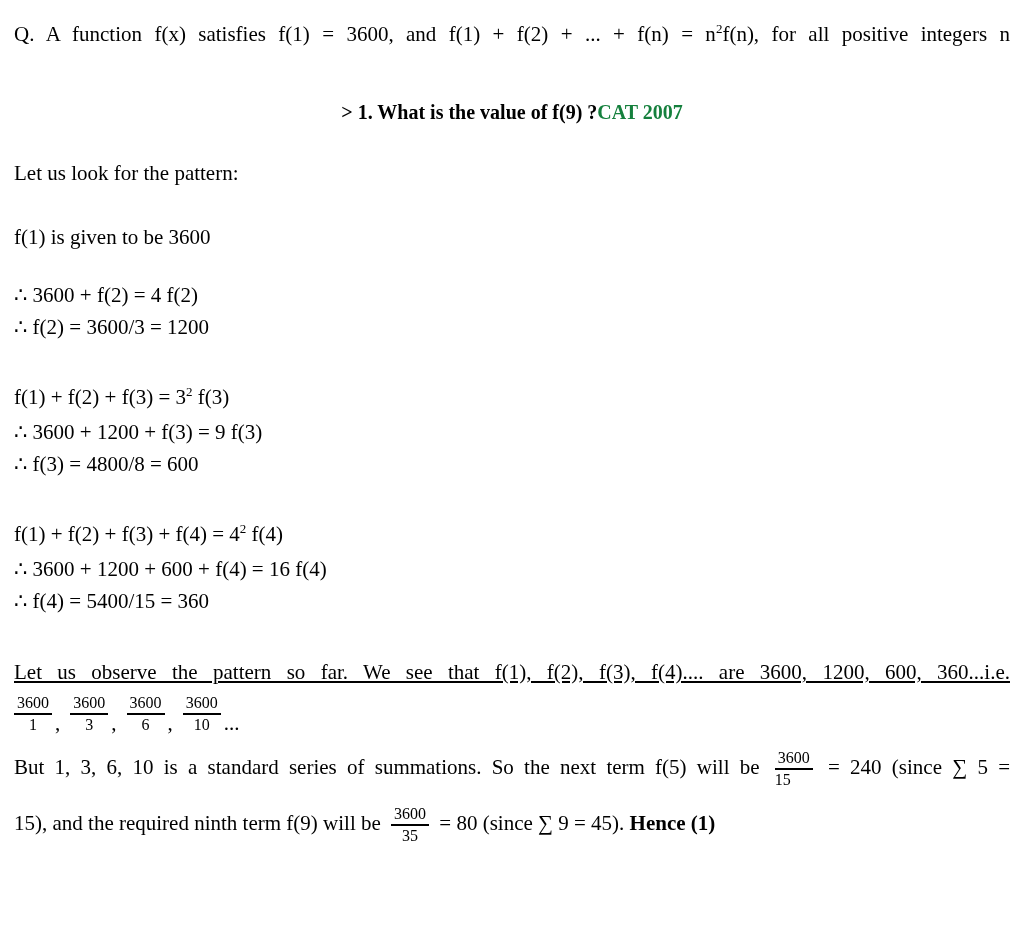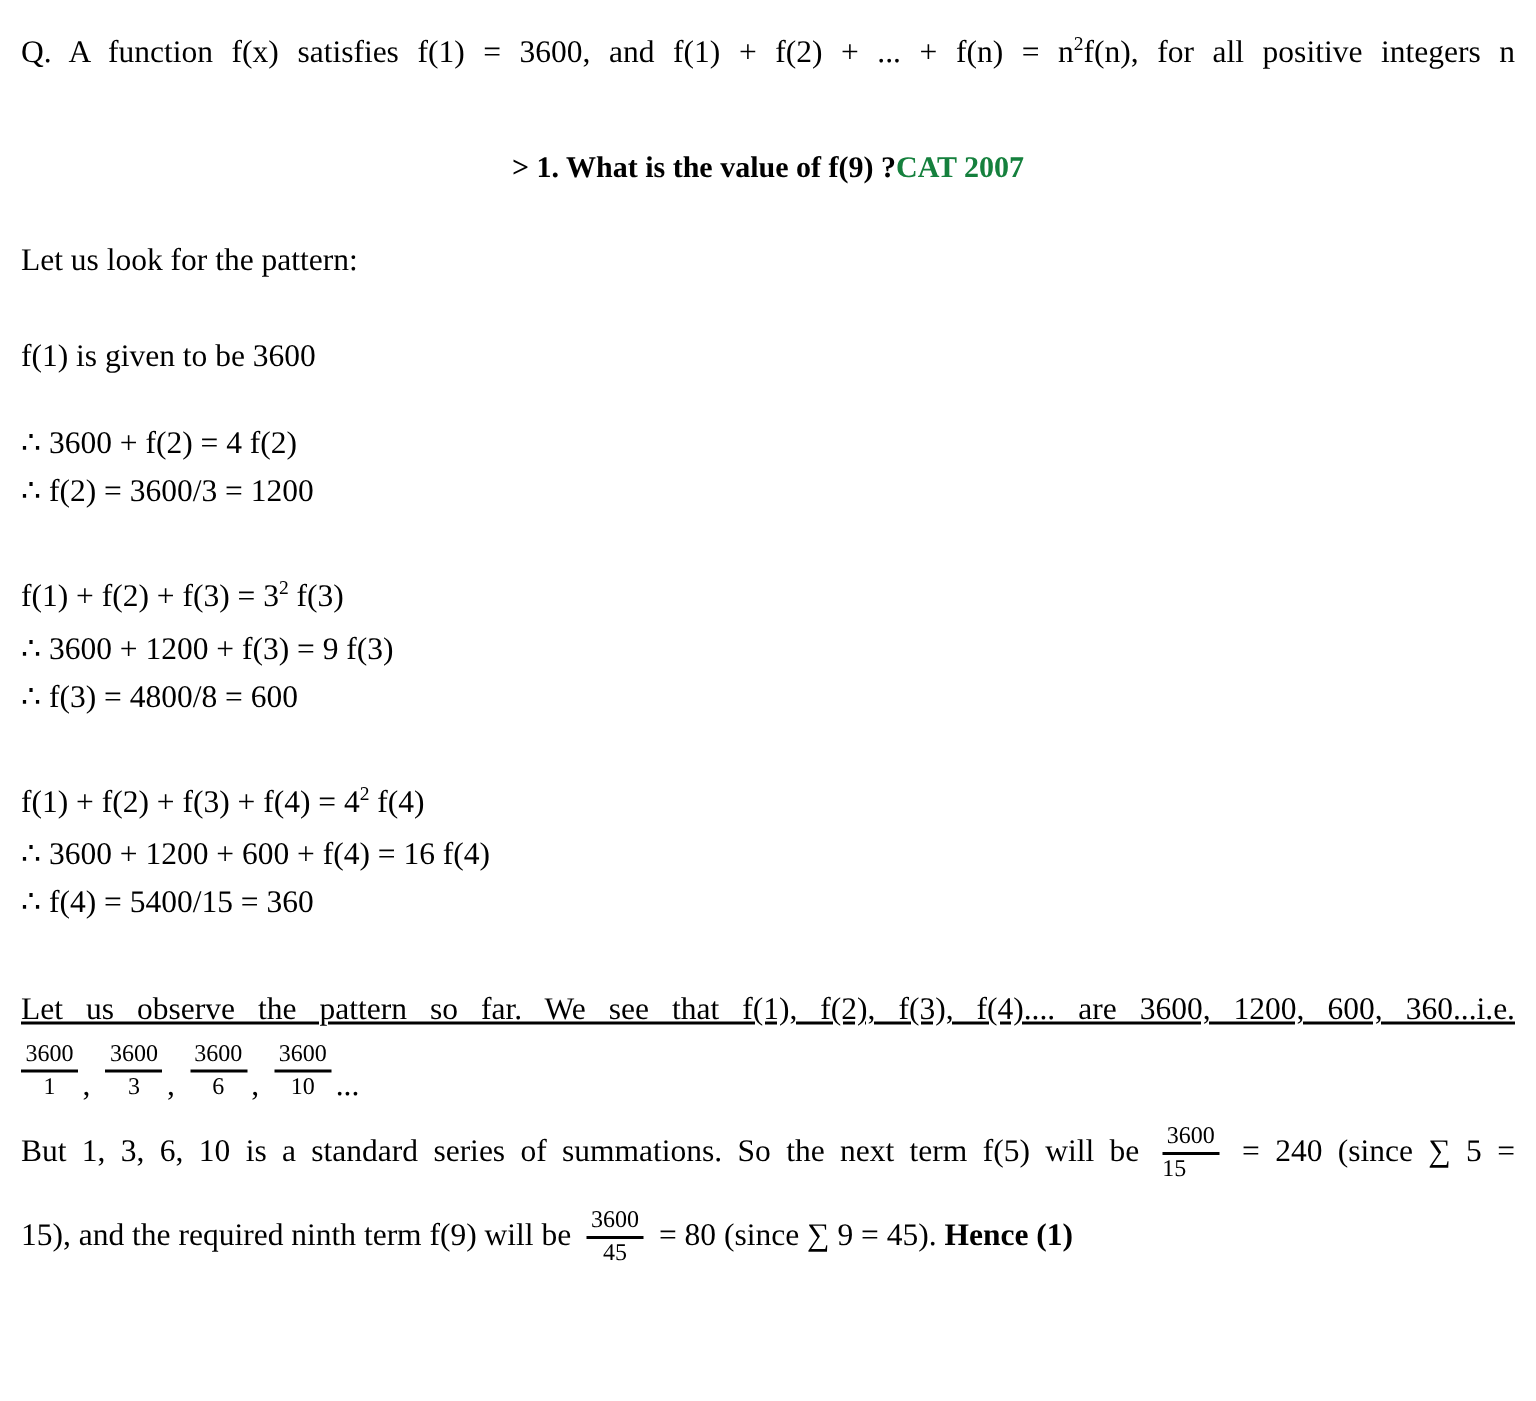--- a/index.html
+++ b/index.html
@@ -152,15 +152,15 @@
     <span class="fsep">,</span>
     <span class="frac">
         <span class="num">3600</span>
         <span class="den">10</span>
       </span>
     <span class="fsep">...</span>
   </div>
 
   <div class="final final1"><span>But 1, 3, 6, 10 is a standard series of summations. So the next term f(5) will be</span> <span class="frac"><span class="num">3600</span><span class="den">15</span></span> <span>= 240 (since ∑ 5 =</span></div>
 
-  <div class="final final2"><span>15), and the required ninth term f(9) will be</span> <span class="frac"><span class="num">3600</span><span class="den">45</span></span> <span>= 80 (since ∑ 9 = 45).</span> <span class="bold">Hence (1)</span></div>
+  <div class="final final2"><span>15), and the required ninth term f(9) will be</span> <span class="frac"><span class="num">3600</span><span class="den">35</span></span> <span>= 80 (since ∑ 9 = 45).</span> <span class="bold">Hence (1)</span></div>
 
 </div>
 
 </body></html>

